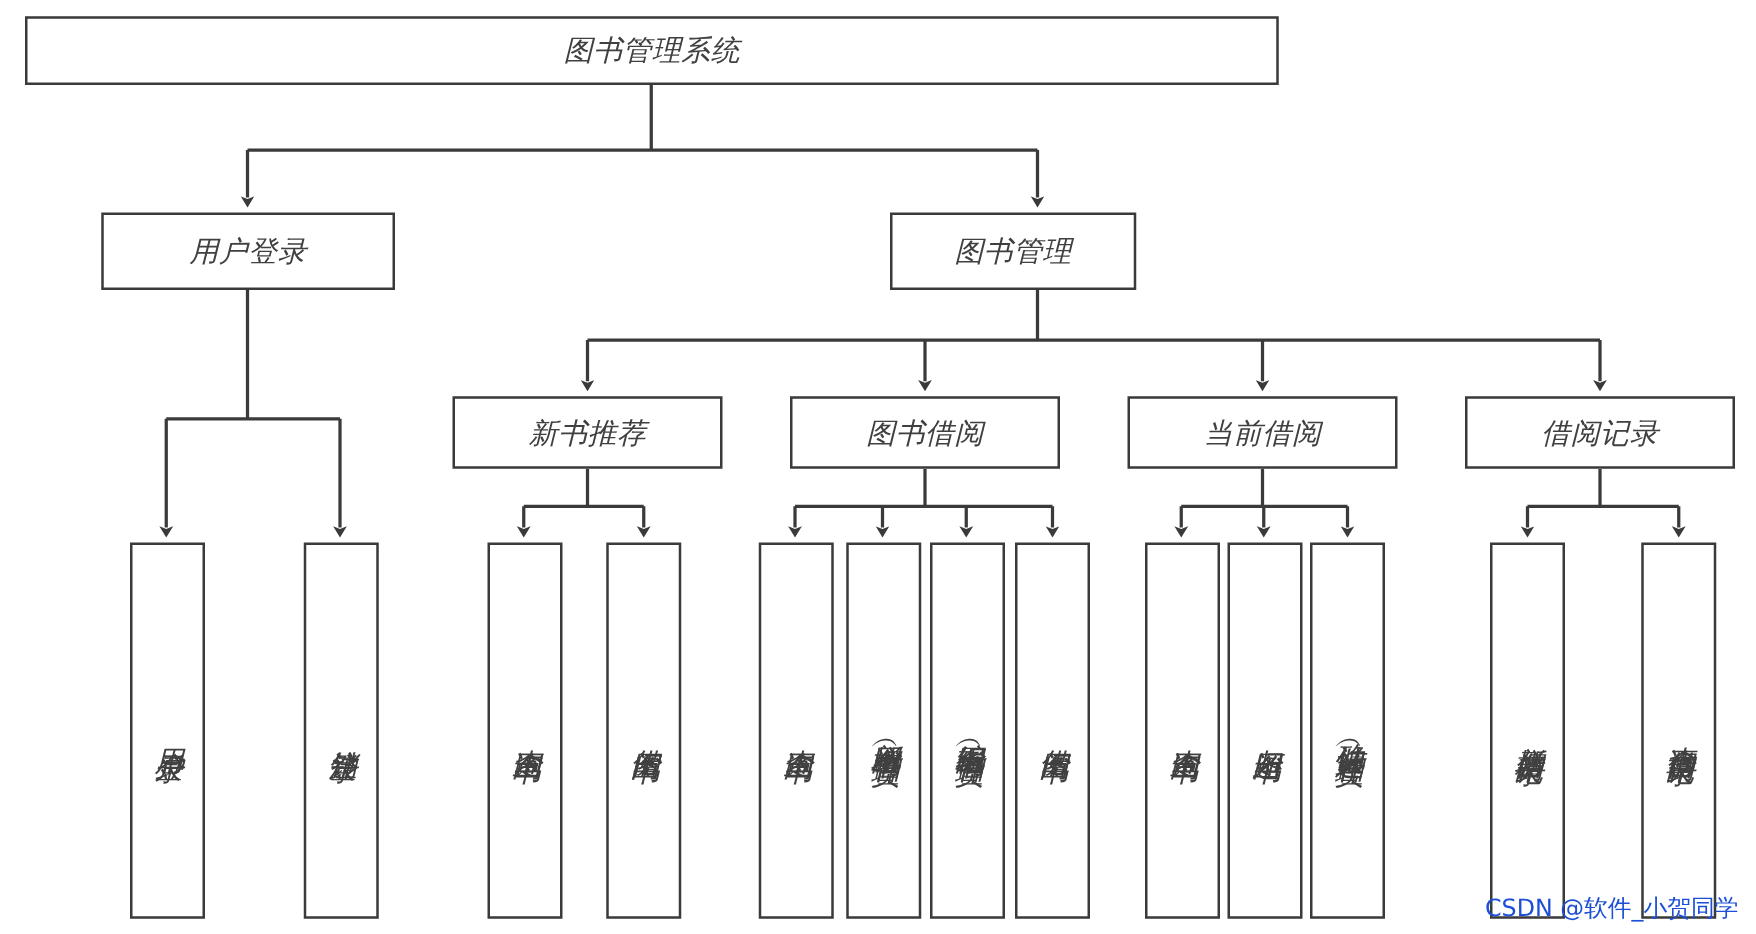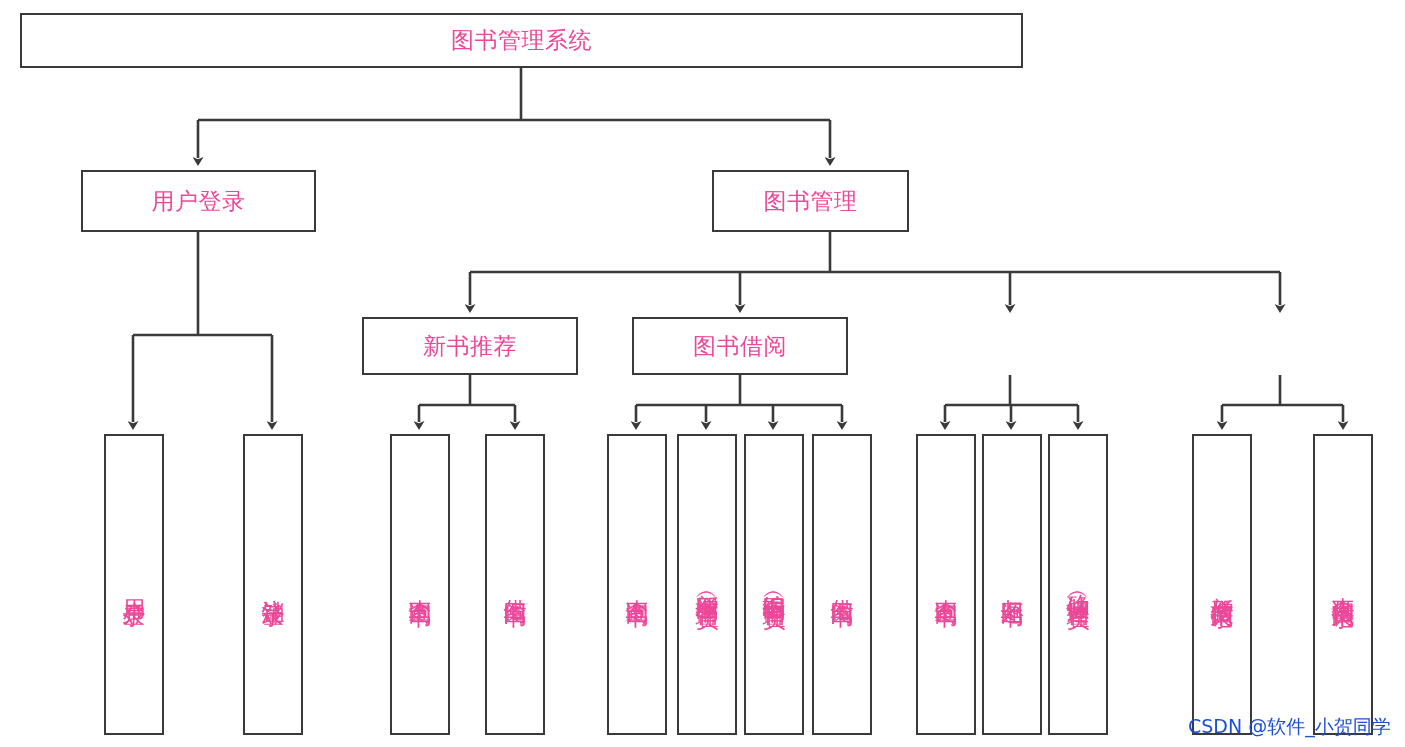--- a/index.html
+++ b/index.html
@@ -26,21 +26,22 @@
     pointer-events: none;
   }
   .node {
     position: absolute;
     box-sizing: border-box;
     background: #ffffff;
     border: 2px solid #3a3a3a;
     display: flex;
     align-items: center;
     justify-content: center;
-    color: #ec4899;
+    color: #404040;
+    font-style: italic;
   }
   .node.horizontal {
     font-size: 23px;
     letter-spacing: 0.5px;
   }
   .node.vertical {
     writing-mode: vertical-rl;
     text-orientation: upright;
     font-size: 23px;
     letter-spacing: 2px;
@@ -116,20 +117,22 @@
     </g>
   </svg>
 
   <div class="node horizontal" style="left:20px; top:13px; width:1003px; height:55px;">图书管理系统</div>
 
   <div class="node horizontal" style="left:81px; top:170px; width:235px; height:62px;">用户登录</div>
   <div class="node horizontal" style="left:712px; top:170px; width:197px; height:62px;">图书管理</div>
 
   <div class="node horizontal" style="left:362px; top:317px; width:216px; height:58px;">新书推荐</div>
   <div class="node horizontal" style="left:632px; top:317px; width:216px; height:58px;">图书借阅</div>
+  <div class="node horizontal" style="left:902px; top:317px; width:216px; height:58px;">当前借阅</div>
+  <div class="node horizontal" style="left:1172px; top:317px; width:216px; height:58px;">借阅记录</div>
 
   <div class="node vertical" style="left:104px; top:434px; width:60px; height:301px;">
     <span class="vtext">用户登录</span>
   </div>
   <div class="node vertical" style="left:243px; top:434px; width:60px; height:301px;">
     <span class="vtext">注销登录</span>
   </div>
 
   <div class="node vertical" style="left:390px; top:434px; width:60px; height:301px;">
     <span class="vtext">查询图书</span>

